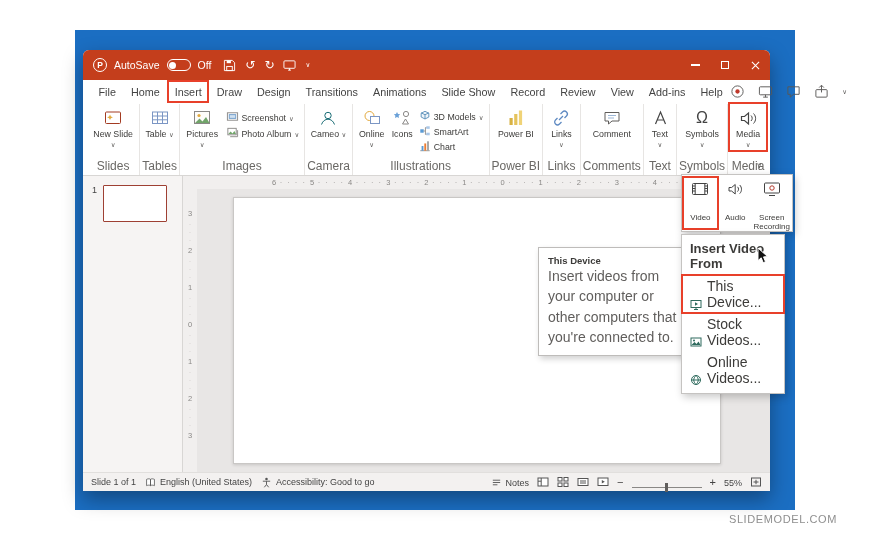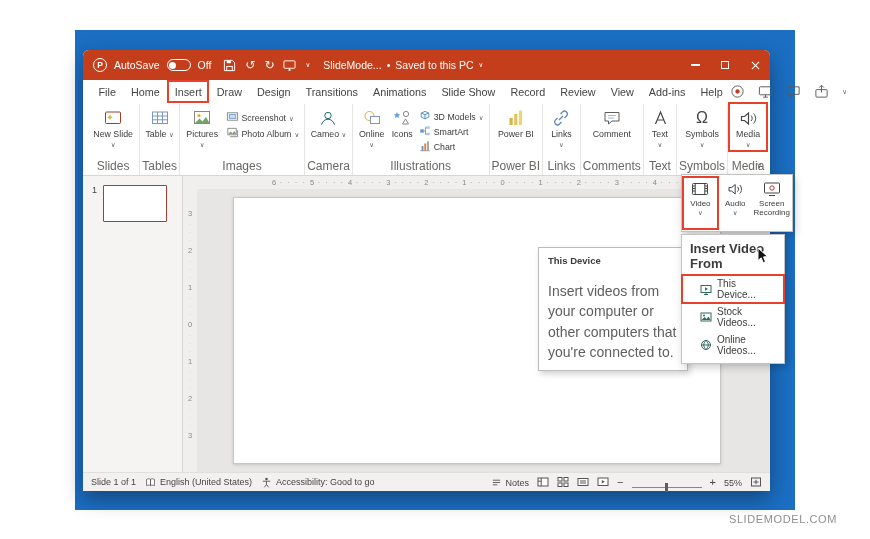--- a/index.html
+++ b/index.html
@@ -57,27 +57,27 @@
 .canvas{position:absolute;left:50px;top:21px;width:488px;height:267px;background:#fff;border:1px solid #c9c7c5;box-shadow:0 1px 3px rgba(0,0,0,.15)}
 
 .statusbar{height:19px;background:#f3f1f0;border-top:1px solid #e1dfdd;display:flex;align-items:center;font-size:9px;color:#444;padding:0 8px;gap:9px;flex:none}
 .sb-item{display:flex;align-items:center;gap:4px;white-space:nowrap}
 .sb-right{margin-left:auto;display:flex;align-items:flex-end;gap:8px}
 .zoomtrack{width:70px;height:1.5px;background:#8a8886;position:relative}
 .zoomknob{position:absolute;left:33px;top:-4px;width:3.5px;height:9.5px;background:#605e5c}
 .zoomsign{font-size:11px;color:#444}
 
 .flyout{position:absolute;left:681px;top:174px;width:112px;height:58px;background:#fff;border:1px solid #c5c3c1;box-shadow:2px 3px 8px rgba(0,0,0,.22);display:flex;padding:3px 2px;gap:2px;z-index:10}
-.fly-btn{flex:1;display:flex;flex-direction:column;align-items:center;gap:1px;font-size:8px;color:#3c3b39;text-align:center;line-height:1.15;padding-top:2px}
+.fly-btn{flex:1;display:flex;flex-direction:column;align-items:center;gap:15px;font-size:8px;color:#3c3b39;text-align:center;line-height:1.15;padding-top:2px}
 .submenu{position:absolute;left:681px;top:234px;width:104px;background:#fff;border:1px solid #c5c3c1;box-shadow:2px 3px 8px rgba(0,0,0,.22);padding:3px 0 4px;z-index:11}
 .submenu-header{font-size:13px;font-weight:700;color:#3c3b39;padding:3px 8px 4px}
-.menu-item{display:flex;align-items:center;gap:5px;font-size:10px;color:#3c3b39;padding:3px 18px}
+.menu-item{display:flex;align-items:flex-end;gap:5px;font-size:14px;color:#3c3b39;padding:3px 8px}
 .menu-item.ann{outline:2px solid var(--annotation,#e8402a);outline-offset:-1px}
 .tooltip{position:absolute;left:538px;top:247px;width:150px;background:#fff;border:1px solid #bebcba;box-shadow:2px 3px 6px rgba(0,0,0,.18);padding:7px 9px 8px;z-index:9}
-.tt-title{font-size:9.5px;font-weight:700;color:#3c3b39;margin-bottom:15px}
+.tt-title{font-size:9.5px;font-weight:700;color:#3c3b39;margin-bottom:0}
 .tt-body{font-size:14px;color:#605e5c;line-height:1.45}
 .cursor{position:absolute;left:757px;top:247px;z-index:20}
 .watermark{position:absolute;right:33px;top:513px;font-size:11px;letter-spacing:.6px;color:#8f8f8f}
 </style>
 </head>
 <body>
 
 <div class="blue-bg"></div>
 
 <div class="window">
@@ -98,26 +98,20 @@
           </svg>
         </span>
       <span class="glyph">↺</span>
       <span class="glyph">↻</span>
       <span>
           <svg width="13" height="13" viewBox="0 0 14 14">
             <rect x="1" y="2" width="12" height="8" rx="1" fill="none" stroke="#fff"></rect>
             <path d="M5.5 12h3M7 10v2" stroke="#fff"></path>
           </svg>
         </span>
-      <span class="dd-w">∨</span>
-    </span>
-    <span class="doc-title">
-      <span>SlideMode...</span>
-      <span>•</span>
-      <span>Saved to this PC</span>
       <span class="dd-w">∨</span>
     </span>
     <div class="wb">
       <span class="winbtn">
           <span class="minbar"></span>
         </span>
       <span class="winbtn">
           <span class="maxbox"></span>
         </span>
       <span class="winbtn">

